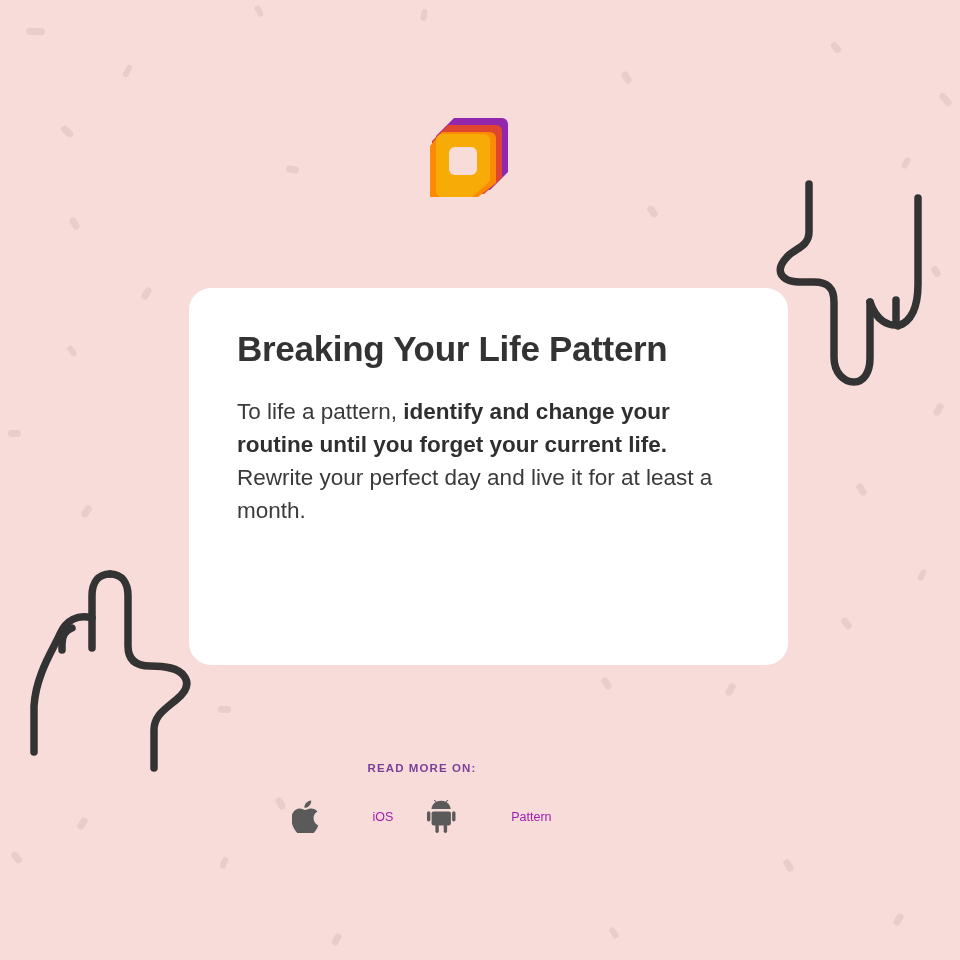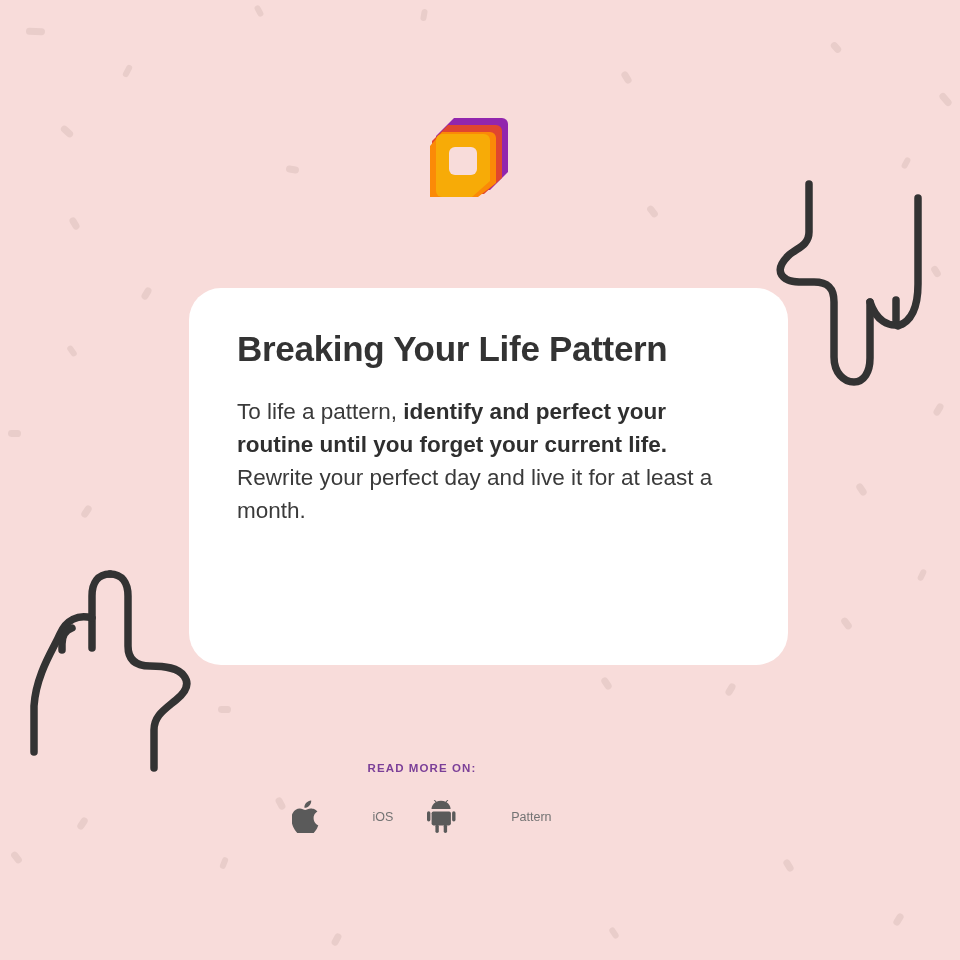--- a/index.html
+++ b/index.html
@@ -52,21 +52,21 @@
   }
 
   
   #content-card {
     position: absolute;
     left: 189px;
     top: 288px;
     width: 599px;
     height: 377px;
     background: #ffffff;
-    border-radius: 32px;
+    border-radius: 22px;
     box-sizing: border-box;
     padding: 40px 48px 0 48px;
   }
   #card-title {
     margin: 0;
     font-size: 35px;
     line-height: 1.18;
     font-weight: 700;
     color: #333333;
     letter-spacing: -0.3px;
@@ -121,21 +121,21 @@
     align-items: center;
     gap: 34px;
   }
   .store-item {
     display: flex;
     align-items: center;
     gap: 9px;
   }
   .store-label {
     font-size: 12.5px;
-    color: #737373;
+    color: #a21caf;
     padding-left: 43px;
   }
 </style>
 </head>
 <body>
 
 <div id="stage">
 
   <div id="confetti-layer">
       <div class="confetti" style="left: 26px; top: 28px; width: 19px; height: 7px; background: rgb(233, 205, 202); transform: rotate(2deg);"></div>
@@ -194,21 +194,21 @@
   <svg id="brand-logo" viewBox="0 0 92 100" fill="none">
     <path d="M26 18 L74 18 A6 6 0 0 1 80 24 L80 72 L62 90 L8 90 L8 36 Z" fill="#9226ad"></path>
     <path d="M20 25 L68 25 A6 6 0 0 1 74 31 L74 78 L56 94 L4 94 L4 41 Z" fill="#e0462f"></path>
     <path d="M14 32 L62 32 A6 6 0 0 1 68 38 L68 83 L50 97 L2 97 L2 46 Z" fill="#fb8a07"></path>
     <path d="M8 40 A6 6 0 0 1 14 34 L56 34 A6 6 0 0 1 62 40 L62 81 L44 97 L14 97 A6 6 0 0 1 8 91 Z" fill="#f7ab07"></path>
     <rect x="21" y="47" width="28" height="28" rx="6" fill="#f8dcda"></rect>
   </svg>
 
   <div id="content-card">
     <h1 id="card-title">Breaking Your Life Pattern</h1>
-    <p id="card-body"><span>To life a pattern, </span><span class="em">identify and perfect your routine until you forget your current life.</span><span> Rewrite your perfect day and live it for at least a month.</span></p>
+    <p id="card-body"><span>To life a pattern, </span><span class="em">identify and change your routine until you forget your current life.</span><span> Rewrite your perfect day and live it for at least a month.</span></p>
   </div>
 
   <div id="footer">
     <p id="read-more-label">READ MORE ON:</p>
 
 
     <div id="store-row">
 
       <div class="store-item">
         <svg width="28" height="33" viewBox="0 0 28 33" fill="#5a5a5a">

